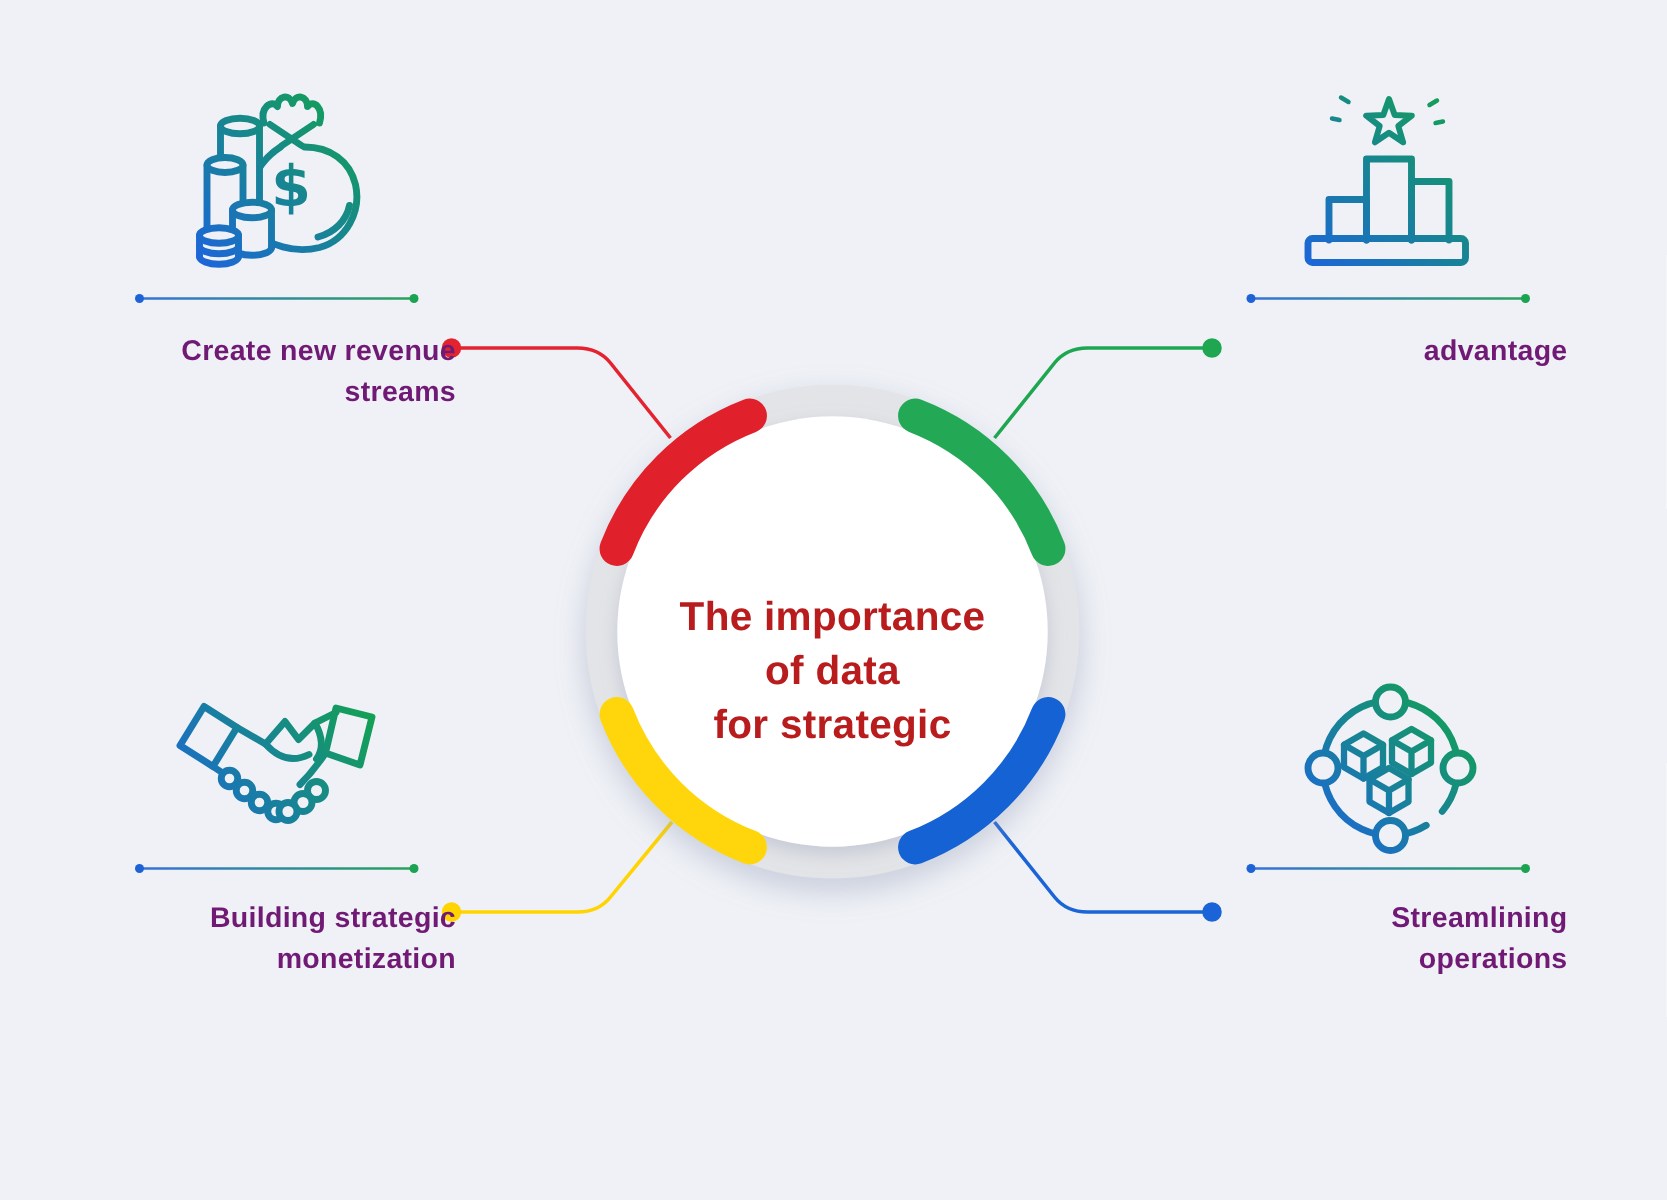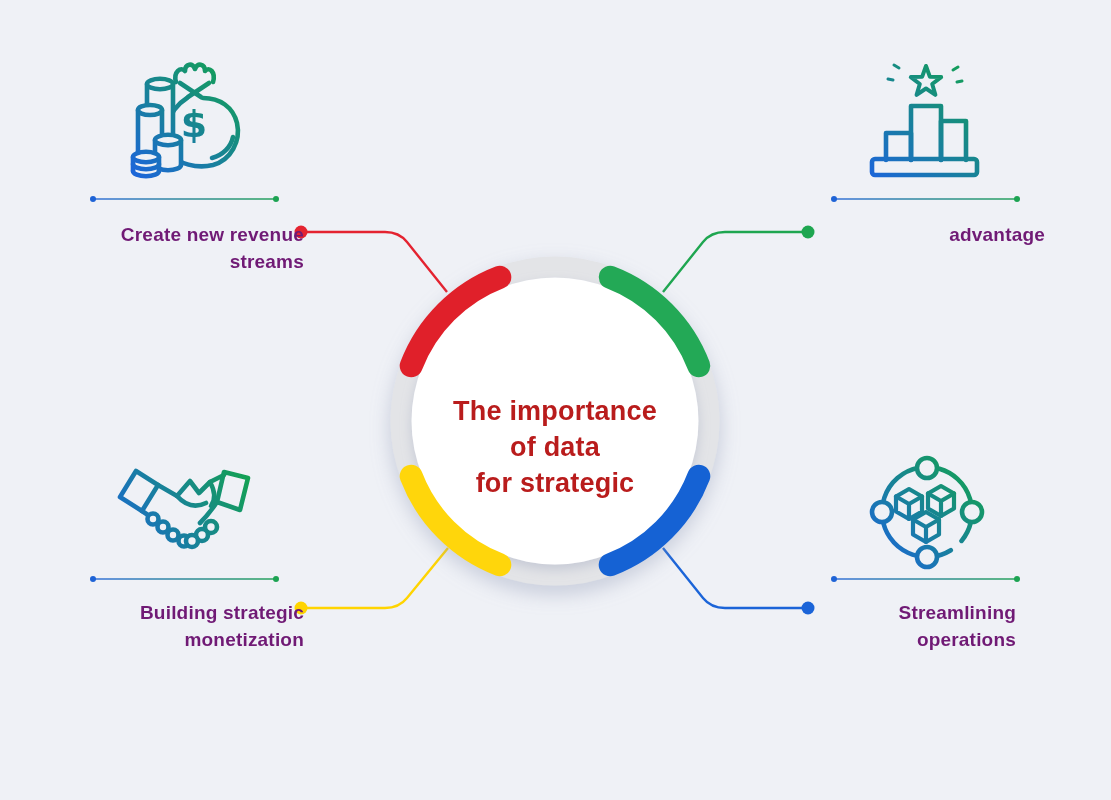--- a/index.html
+++ b/index.html
@@ -187,21 +187,21 @@
     <div>Create new revenue</div>
     <div>streams</div>
   </div>
   <div class="label" style="left:805px;top:221px">
     <div>advantage</div>
   </div>
   <div class="label" style="left:64px;top:599px">
     <div>Building strategic</div>
     <div>monetization</div>
   </div>
-  <div class="label" style="left:776px;top:599px">
+  <div class="label" style="left:805px;top:599px">
     <div>Streamlining</div>
     <div>operations</div>
   </div>
 
   <div class="center-title">
     <div>The importance</div>
     <div>of data</div>
     <div>for strategic</div>
   </div>
 

